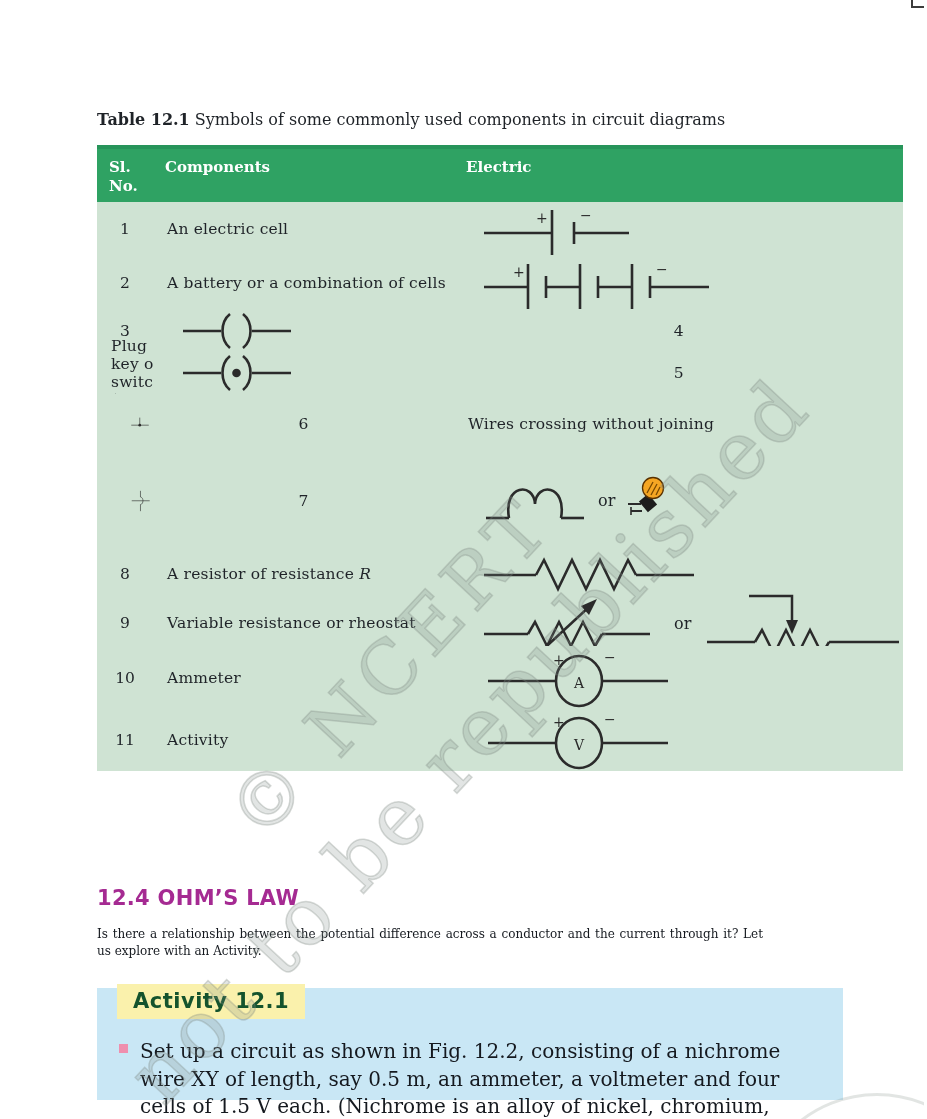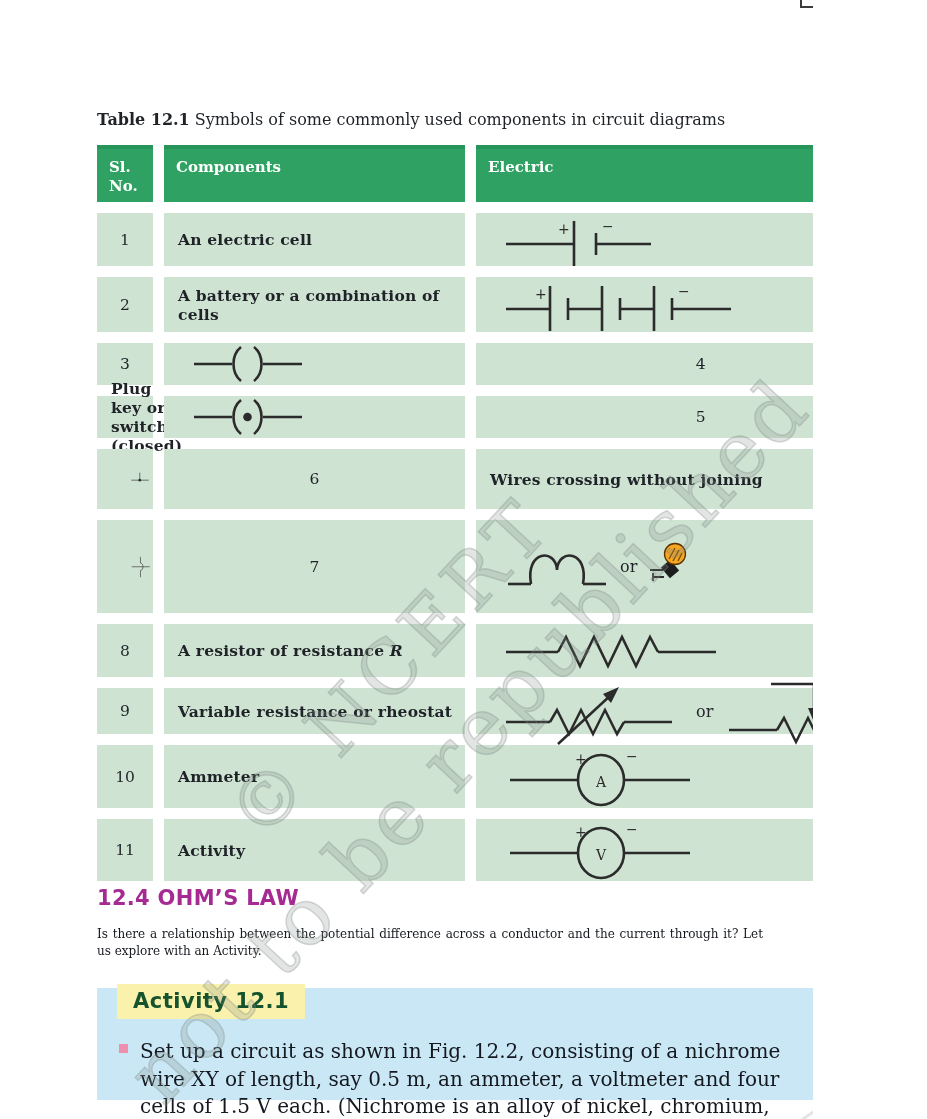--- a/index.html
+++ b/index.html
@@ -1,40 +1,40 @@
 <!DOCTYPE html>
 <html><head>
 <meta charset="utf-8">
 <style>
   * { margin:0; padding:0; box-sizing:border-box; }
   html,body { background:#ffffff; }
   .page {
-    position:relative; width:813px; height:1119px; background:#ffffff;
+    position:relative; width:924px; height:1119px; background:#ffffff;
     overflow:hidden; font-family:"DejaVu Serif","Liberation Serif",serif; color:#1f2328;
   }
   .corner-mark {
     position:absolute; top:0; right:0; width:13px; height:8px;
     border-left:2.5px solid #3c3c3c; border-bottom:2.5px solid #3c3c3c;
   }
   .caption { position:absolute; left:97px; top:110px; width:760px; font-size:16px; }
   .caption b { font-weight:bold; }
 
   .ctable {
     position:absolute; left:97px; top:145px; width:746px;
     display:grid; grid-template-columns:56px 301px 1fr;
     grid-template-rows:57px 53px 55px 42px 42px 60px 93px 53px 46px 63px 62px 62px;
-    gap:11px; background:#ffffff;
+    gap:0; background:#ffffff;
   }
   .cell { background:#cfe3d3; display:flex; align-items:center; font-size:15.5px; }
   .hcell {
     background:#2fa263; color:#ffffff; font-weight:bold; align-items:flex-start;
     padding:9px 0 0 12px; font-size:15px; line-height:1.25; border-top:4px solid #27945a;
   }
   .num { justify-content:center; padding-left:0; }
-  .comp { padding-left:14px; letter-spacing:0.2px;font-weight:bold; }
+  .comp { padding-left:14px; letter-spacing:0.2px; }
   .sym { padding-left:30px; gap:10px; }
   .orword { font-size:16px; padding:0 2px; }
   svg { display:block; }
   svg text { font-family:"DejaVu Serif",serif; font-size:14px; fill:#2b2b2b; }
   .bulbicon { margin-top:-8px; }
 
   .section-heading {
     position:absolute; left:97px; top:886px; font-family:"DejaVu Sans","Liberation Sans",sans-serif;
     font-weight:bold; font-size:21px; color:#a52a92; letter-spacing:0.3px;text-align:center;
   }

